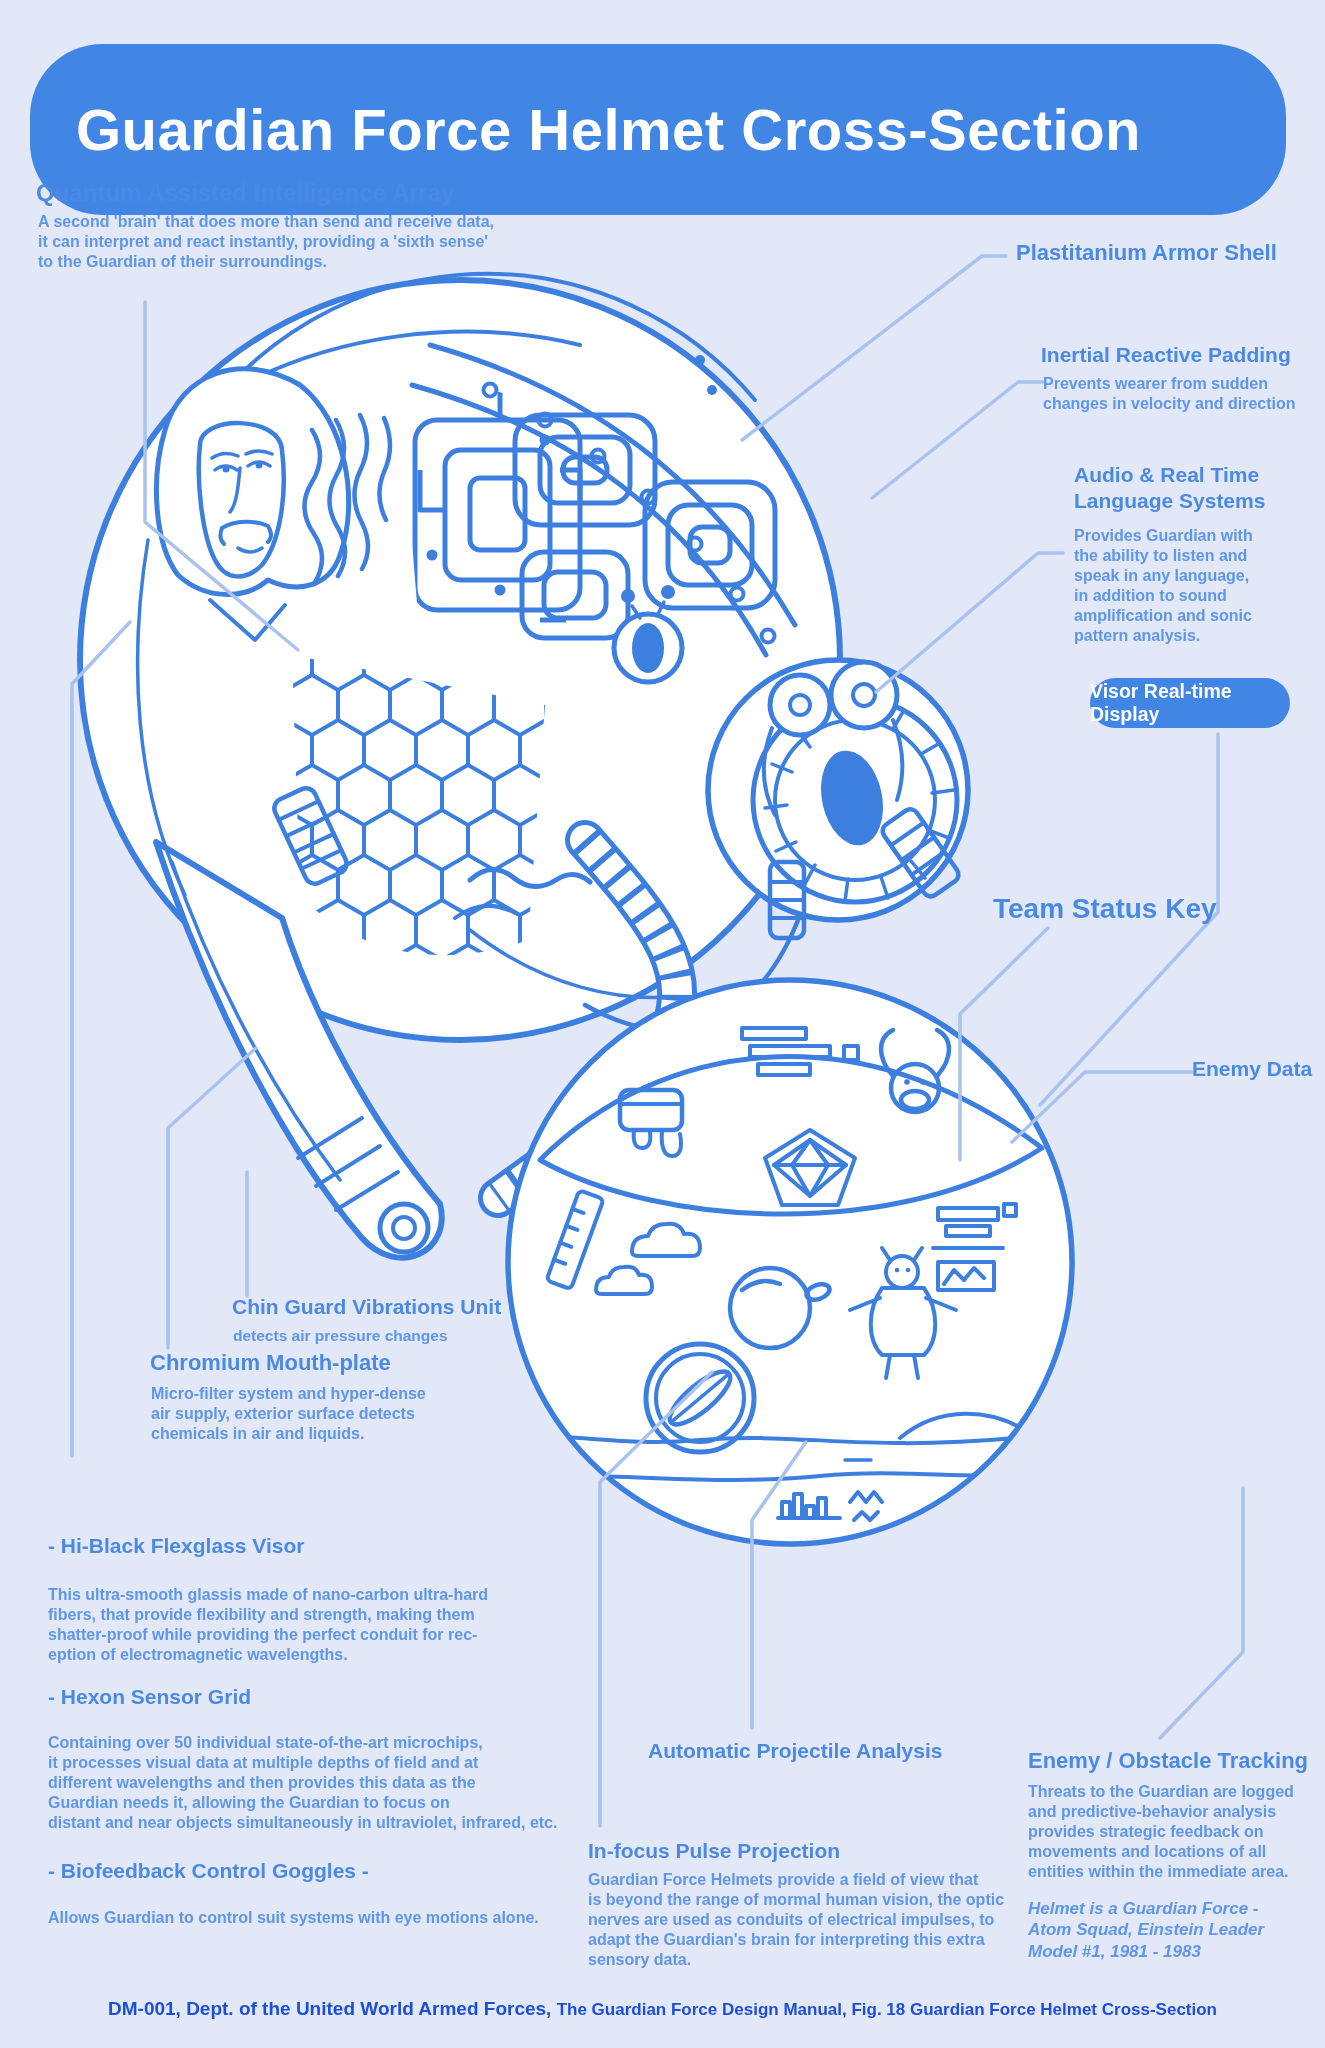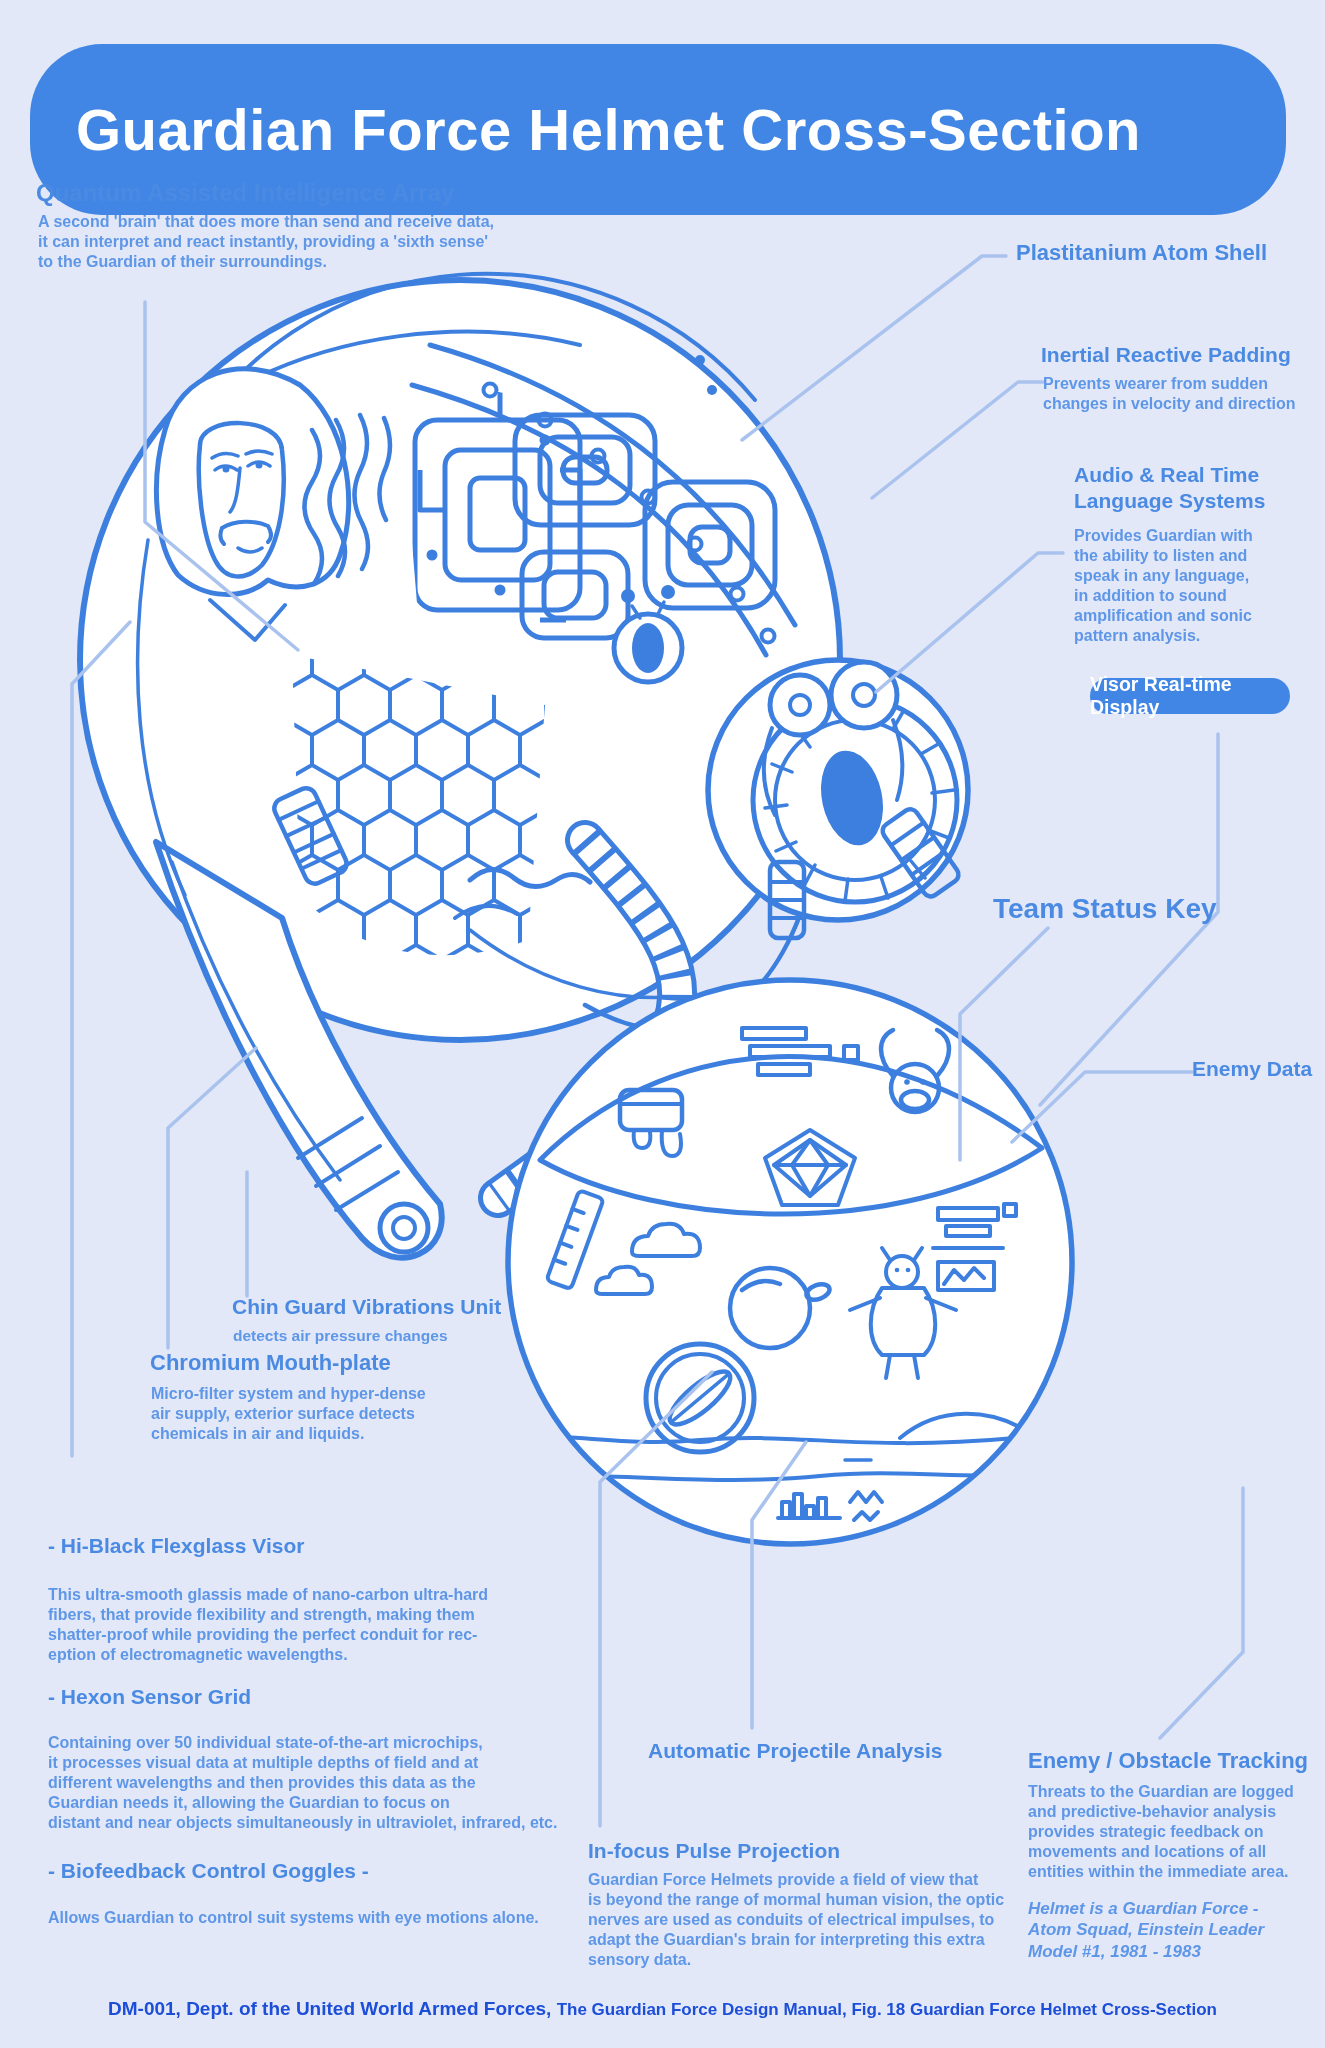--- a/index.html
+++ b/index.html
@@ -14,21 +14,21 @@
   }
   .title{font-size:58px;font-weight:700;color:#ffffff;letter-spacing:.5px;white-space:nowrap;}
   .h{
     position:absolute;color:#4a8ae2;font-weight:700;white-space:pre-line;line-height:1.22;
   }
   .b{
     position:absolute;color:#5e96e8;font-weight:700;white-space:pre-line;line-height:1.25;
   }
   .italic{font-style:italic;}
   .pill{
-    position:absolute;left:1090px;top:678px;width:200px;height:36px;background:#4186e4;
+    position:absolute;left:1090px;top:678px;width:200px;height:50px;background:#4186e4;
     border-radius:27px;display:flex;align-items:center;justify-content:center;
   }
   .pill span{color:#fff;font-size:19.5px;font-weight:700;}
   .footer{
     position:absolute;left:0;top:1998px;width:1325px;text-align:center;color:#1d4ed8;font-weight:700;
   }
   .footer .f1{font-size:19px;}
   .footer .f2{font-size:17px;}
   svg.art{position:absolute;left:0;top:0;}
 </style>
@@ -285,21 +285,21 @@
 
   <div class="banner">
     <div class="title">Guardian Force Helmet Cross-Section</div>
   </div>
 
   <div class="h" style="left:36px;top:178px;font-size:24px;">Quantum Assisted Intelligence Array</div>
   <div class="b" style="left:38px;top:212px;font-size:16px;">A second 'brain' that does more than send and receive data,
 it can interpret and react instantly, providing a 'sixth sense'
 to the Guardian of their surroundings.</div>
 
-  <div class="h" style="left:1016px;top:240px;font-size:22px;">Plastitanium Atom Shell</div>
+  <div class="h" style="left:1016px;top:240px;font-size:22px;">Plastitanium Armor Shell</div>
 
   <div class="h" style="left:1041px;top:342px;font-size:21px;">Inertial Reactive Padding</div>
   <div class="b" style="left:1043px;top:374px;font-size:16px;">Prevents wearer from sudden
 changes in velocity and direction</div>
 
   <div class="h" style="left:1074px;top:462px;font-size:21px;">Audio &amp; Real Time
 Language Systems</div>
   <div class="b" style="left:1074px;top:526px;font-size:16px;">Provides Guardian with
 the ability to listen and
 speak in any language,

